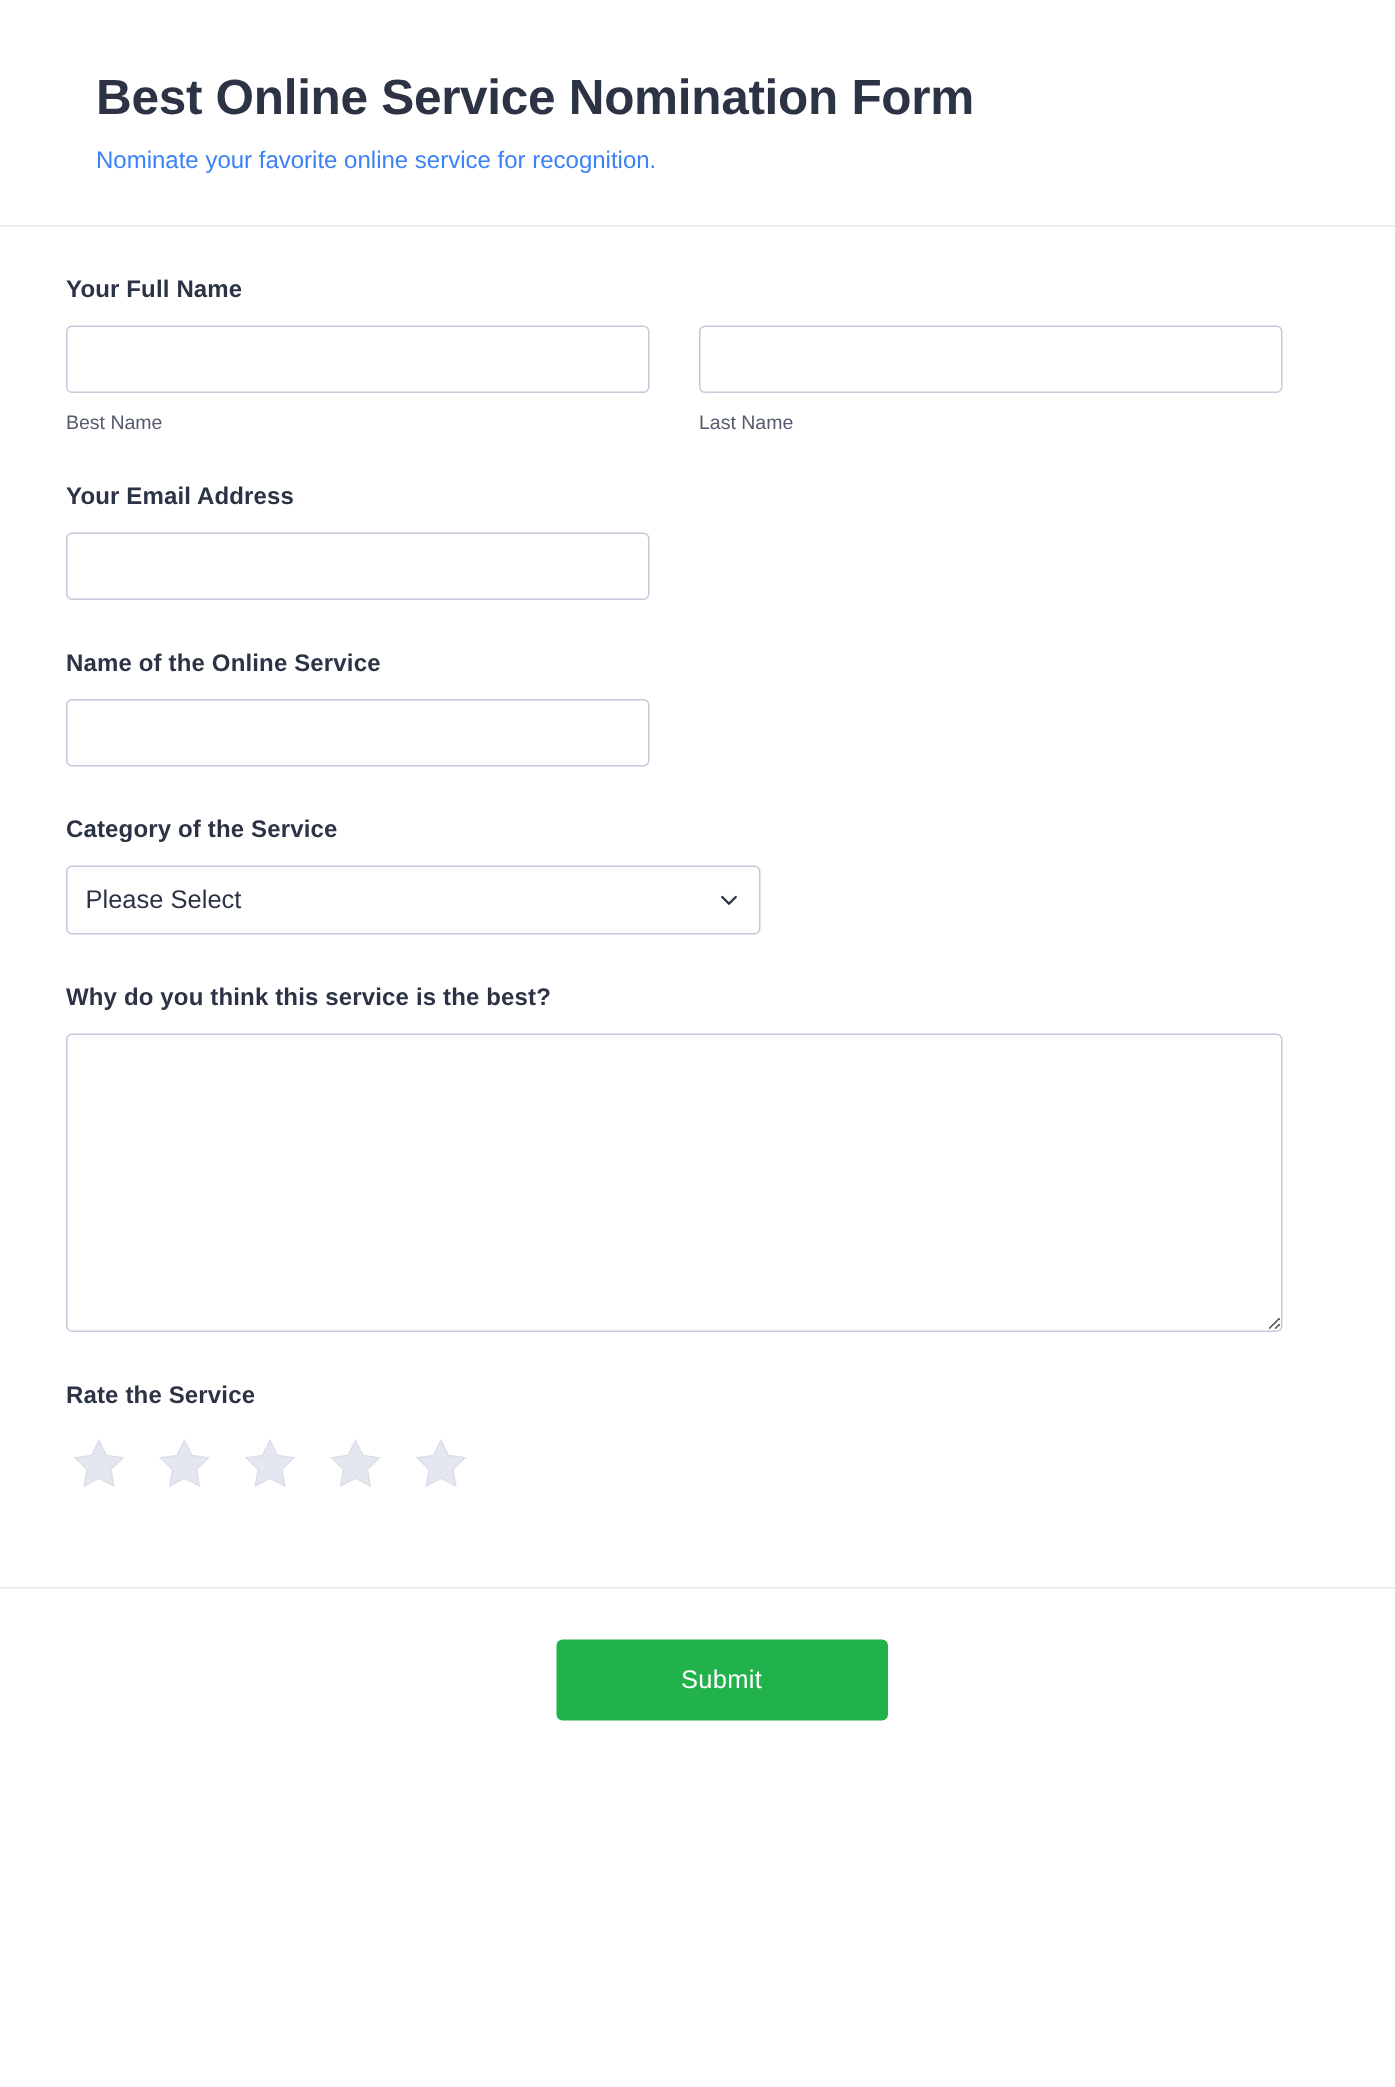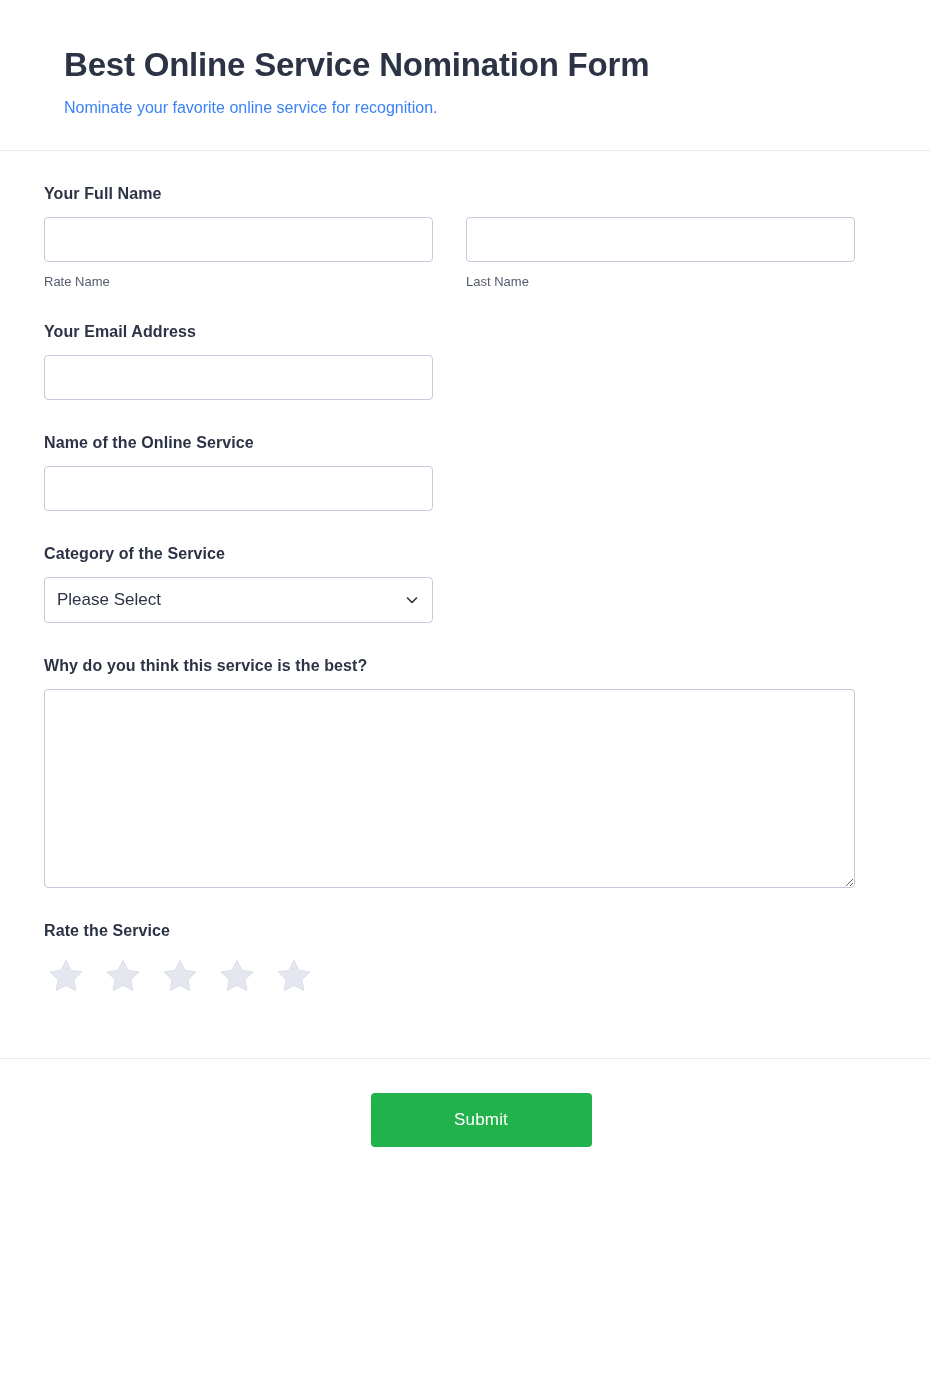--- a/index.html
+++ b/index.html
@@ -75,21 +75,21 @@
     width: 389px;
   }
   .sub-label {
     font-size: 13px;
     color: #555b6d;
     margin-top: 12px;
     display: block;
   }
   .select-wrap {
     position: relative;
-    width: 389px;
+    width: 463px;
   }
   select.select-input {
     box-sizing: border-box;
     width: 100%;
     height: 46px;
     border: 1px solid #c3cad9;
     border-radius: 4px;
     background: #ffffff;
     font-size: 17px;
     font-family: "Liberation Sans", sans-serif;
@@ -165,21 +165,21 @@
     <p class="form-subtitle">Nominate your favorite online service for recognition.</p>
   </div>
 
   <div class="form-body">
 
     <div class="field-block">
       <span class="field-label">Your Full Name</span>
       <div class="row">
         <div class="col">
           <input class="text-input narrow" type="text" placeholder="" style="">
-          <span class="sub-label">Rate Name</span>
+          <span class="sub-label">Best Name</span>
         </div>
         <div class="col">
           <input class="text-input narrow" type="text" placeholder="" style="">
           <span class="sub-label">Last Name</span>
         </div>
       </div>
     </div>
 
     <div class="field-block">
       <span class="field-label">Your Email Address</span>

